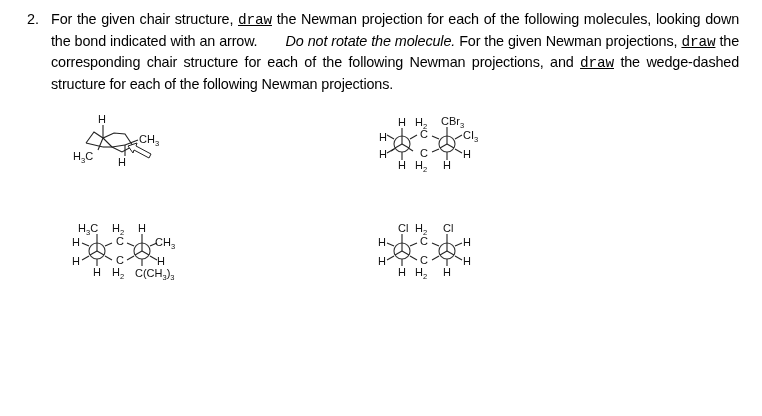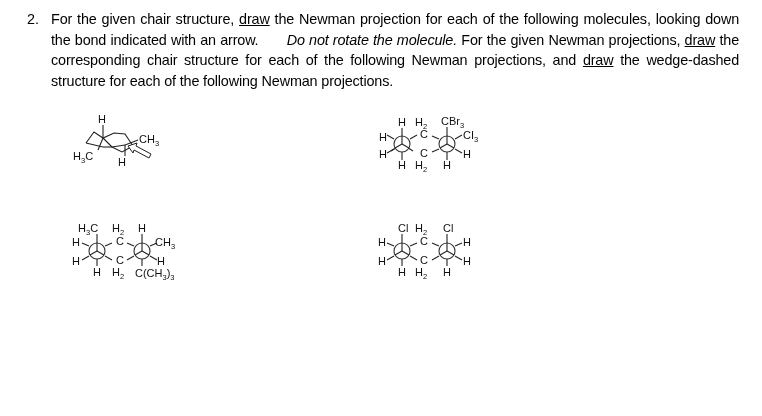--- a/index.html
+++ b/index.html
@@ -27,21 +27,21 @@
     .q-num {
       position: absolute;
       left: 0;
       top: 0;
     }
     .q-body {
       margin-left: 24px;
       text-align: justify;
       letter-spacing: -0.15px;
     }
-    .q-body .ul { text-decoration: underline; }
+    .q-body .ul { text-decoration: underline; font-family: Liberation Mono, monospace; }
     .q-body .it { font-style: italic; margin-left: 24px; }
     .structure {
       position: absolute;
     }
     .structure svg {
       display: block;
       overflow: visible;
     }
     .lbl {
       font-family: "Liberation Sans", "DejaVu Sans", sans-serif;

